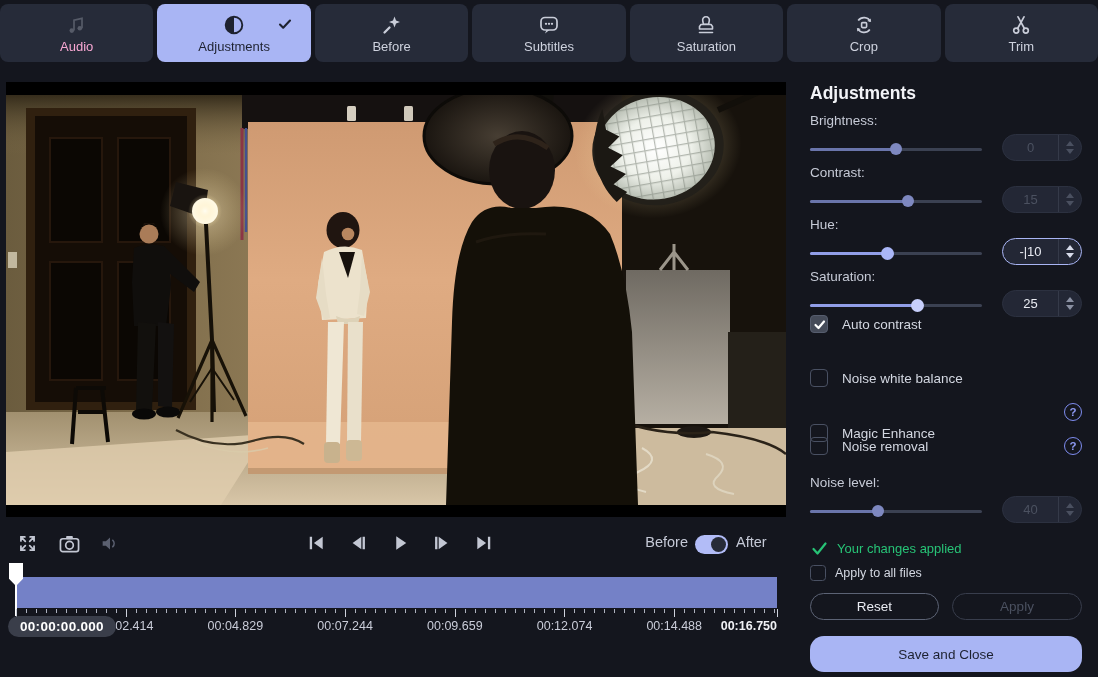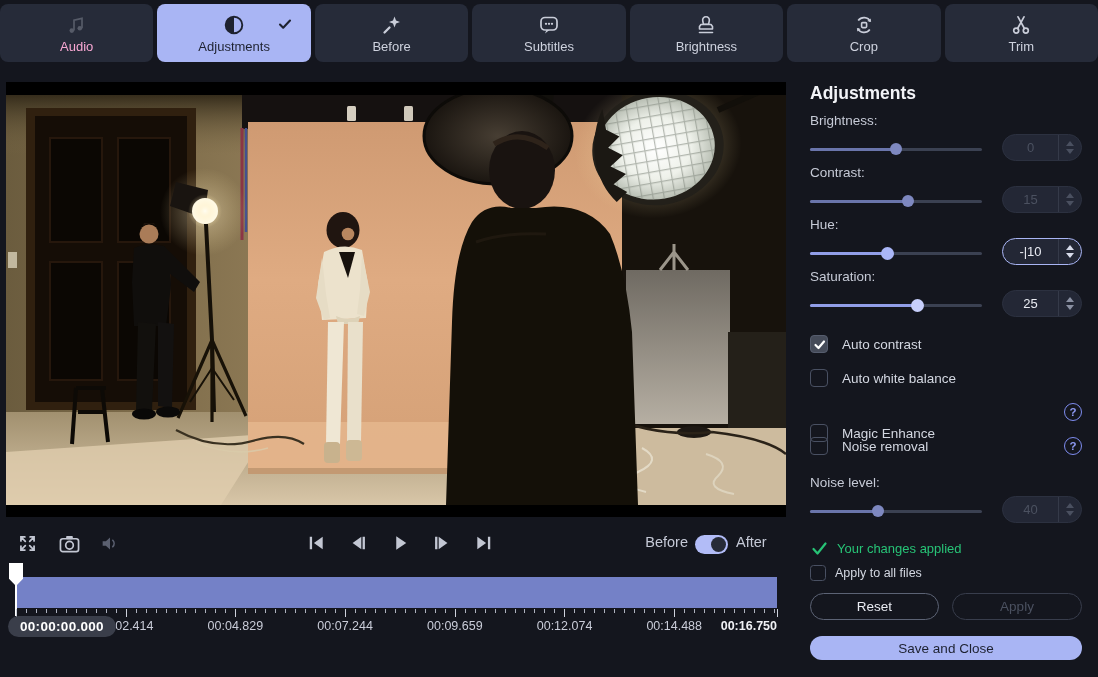--- a/index.html
+++ b/index.html
@@ -140,21 +140,21 @@
         <circle cx="15" cy="10.8" r="1.15" fill="currentColor"></circle>
       </svg>
       <span class="tlabel">Subtitles</span>
     </div>
     <div class="tab">
       <svg width="24" height="24" viewBox="0 0 24 24">
         <path d="M12 3.8c-2.3 0-3.7 1.7-3.3 3.8l.7 3.6h5.2l.7-3.6c.4-2.1-1-3.8-3.3-3.8Z" stroke="currentColor" stroke-width="1.6" fill="none"></path>
         <path d="M7 11.5 h10 l1.5 2 v2.5 H5.5 v-2.5 Z" stroke="currentColor" stroke-width="1.6" fill="none" stroke-linejoin="round"></path>
         <path d="M5.5 19.5 h13" stroke="currentColor" stroke-width="1.6" stroke-linecap="round"></path>
       </svg>
-      <span class="tlabel">Brightness</span>
+      <span class="tlabel">Saturation</span>
     </div>
     <div class="tab">
       <svg width="24" height="24" viewBox="0 0 24 24">
         <path d="M6.2 7.5 A7.3 7.3 0 0 1 18.5 8.6" stroke="currentColor" stroke-width="1.7" fill="none"></path>
         <path d="M18.9 5.4 L18.6 9 L15.2 8" fill="currentColor"></path>
         <path d="M17.8 16.5 A7.3 7.3 0 0 1 5.5 15.4" stroke="currentColor" stroke-width="1.7" fill="none"></path>
         <path d="M5.1 18.6 L5.4 15 L8.8 16" fill="currentColor"></path>
         <rect x="9.6" y="9.6" width="5" height="5" rx="1" stroke="currentColor" stroke-width="1.6" fill="none"></rect>
       </svg>
       <span class="tlabel">Crop</span>
@@ -511,31 +511,31 @@
       <div class="sl-handle"></div>
   </div>
   <div class="spin" style="top:290px;">
     <span class="spin-val">25</span>
     <div class="spin-btns">
         <span class="arr-up"></span>
         <span class="arr-dn"></span>
       </div>
   </div>
 
-  <div class="cb-row" style="top:335px;text-align:center;">
+  <div class="cb-row" style="top:315px;text-align:center;">
     <div class="cb checked">
       <svg width="13" height="13" viewBox="0 0 13 13">
         <path d="M2.5 7 l3 3 L11 3.5" stroke="#ffffff" stroke-width="2.2" fill="none" stroke-linecap="round" stroke-linejoin="round"></path>
       </svg>
     </div>
     <span class="cb-label">Auto contrast</span>
   </div>
   <div class="cb-row" style="top:369px;">
     <div class="cb"></div>
-    <span class="cb-label">Auto white balance</span>
+    <span class="cb-label">Noise white balance</span>
   </div>
   <div class="cb-row" style="top:424px;">
     <div class="cb"></div>
     <span class="cb-label">Magic Enhance</span>
   </div>
   <div class="help" style="top:403px;">?</div>
   <div class="cb-row" style="top:437px;">
     <div class="cb"></div>
     <span class="cb-label">Noise removal</span>
   </div>
@@ -562,15 +562,15 @@
     <span class="status-text">Your changes applied</span>
   </div>
 
   <div class="aa-row">
     <div class="cb"></div>
     <span class="aa-label">Apply to all files</span>
   </div>
 
   <div class="btn btn-outline" style="left:810px; top:593px; width:129px; height:27px;">Reset</div>
   <div class="btn btn-outline dim" style="left:952px; top:593px; width:130px; height:27px;">Apply</div>
-  <div class="btn btn-primary" style="left:810px; top:636px; width:272px; height:24px;">Save and Close</div>
+  <div class="btn btn-primary" style="left:810px; top:636px; width:272px; height:36px;">Save and Close</div>
 
 </div>
 
 </body></html>

